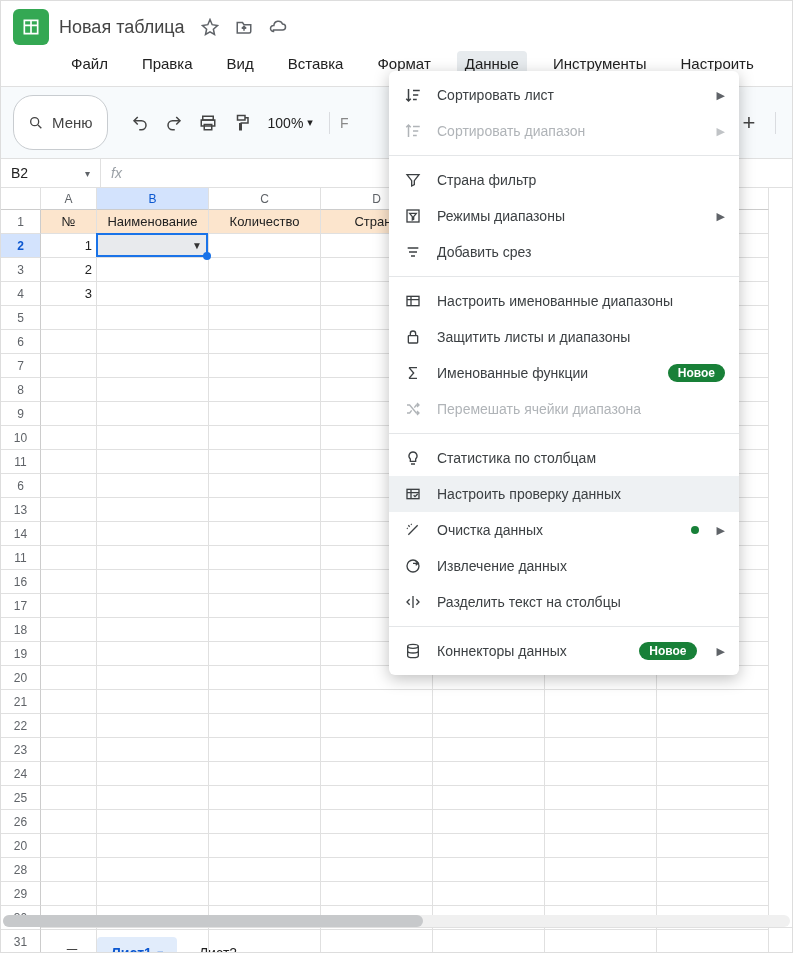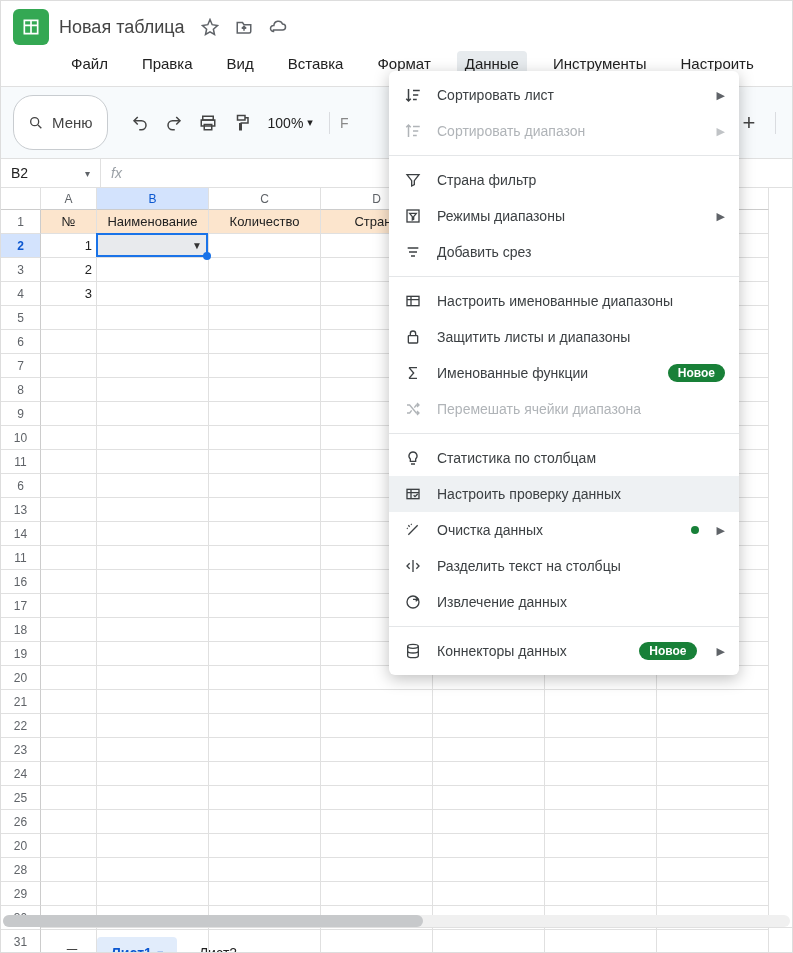--- a/index.html
+++ b/index.html
@@ -620,33 +620,33 @@
             <path d="M5 19L19 5M5 5l2 2M9 3l1 1M3 9l1 1"></path>
           </svg>
         </span>
       <span class="label">Очистка данных</span>
       <span class="dot"></span>
       <span class="arrow">▶</span>
     </div>
     <div class="dd-item">
       <span class="ico">
           <svg width="16" height="16" viewBox="0 0 24 24" fill="none" stroke="currentColor" stroke-width="2">
-            <path d="M12 3v18M7 8l-4 4 4 4M17 8l4 4-4 4"></path>
-          </svg>
-        </span>
-      <span class="label">Разделить текст на столбцы</span>
-    </div>
-    <div class="dd-item">
-      <span class="ico">
-          <svg width="16" height="16" viewBox="0 0 24 24" fill="none" stroke="currentColor" stroke-width="2">
             <circle cx="12" cy="12" r="9"></circle>
             <path d="M12 8h8M16 5l4 3-4 3"></path>
           </svg>
         </span>
       <span class="label">Извлечение данных</span>
+    </div>
+    <div class="dd-item">
+      <span class="ico">
+          <svg width="16" height="16" viewBox="0 0 24 24" fill="none" stroke="currentColor" stroke-width="2">
+            <path d="M12 3v18M7 8l-4 4 4 4M17 8l4 4-4 4"></path>
+          </svg>
+        </span>
+      <span class="label">Разделить текст на столбцы</span>
     </div>
     <div class="dd-sep"></div>
     <div class="dd-item">
       <span class="ico">
           <svg width="16" height="16" viewBox="0 0 24 24" fill="none" stroke="currentColor" stroke-width="2">
             <ellipse cx="12" cy="5" rx="8" ry="3"></ellipse>
             <path d="M4 5v14c0 1.7 3.6 3 8 3s8-1.3 8-3V5M4 12c0 1.7 3.6 3 8 3s8-1.3 8-3"></path>
           </svg>
         </span>
       <span class="label">Коннекторы данных</span>

